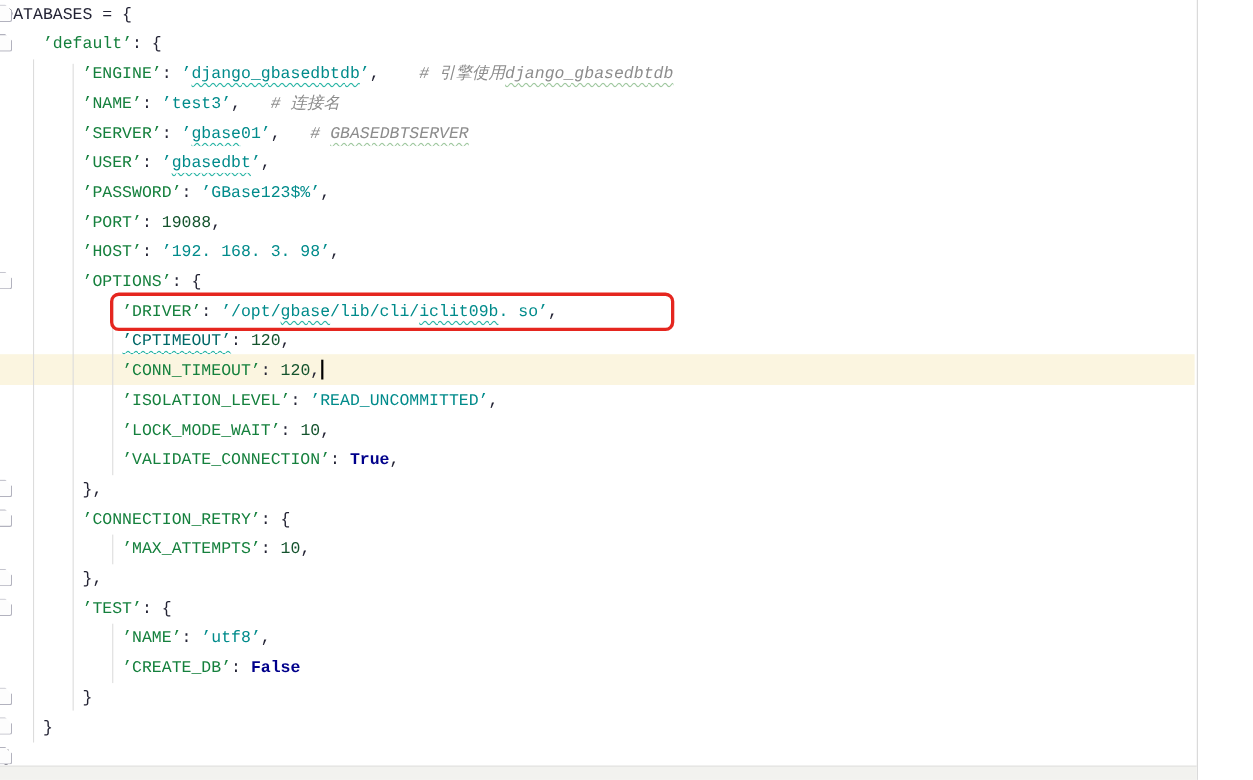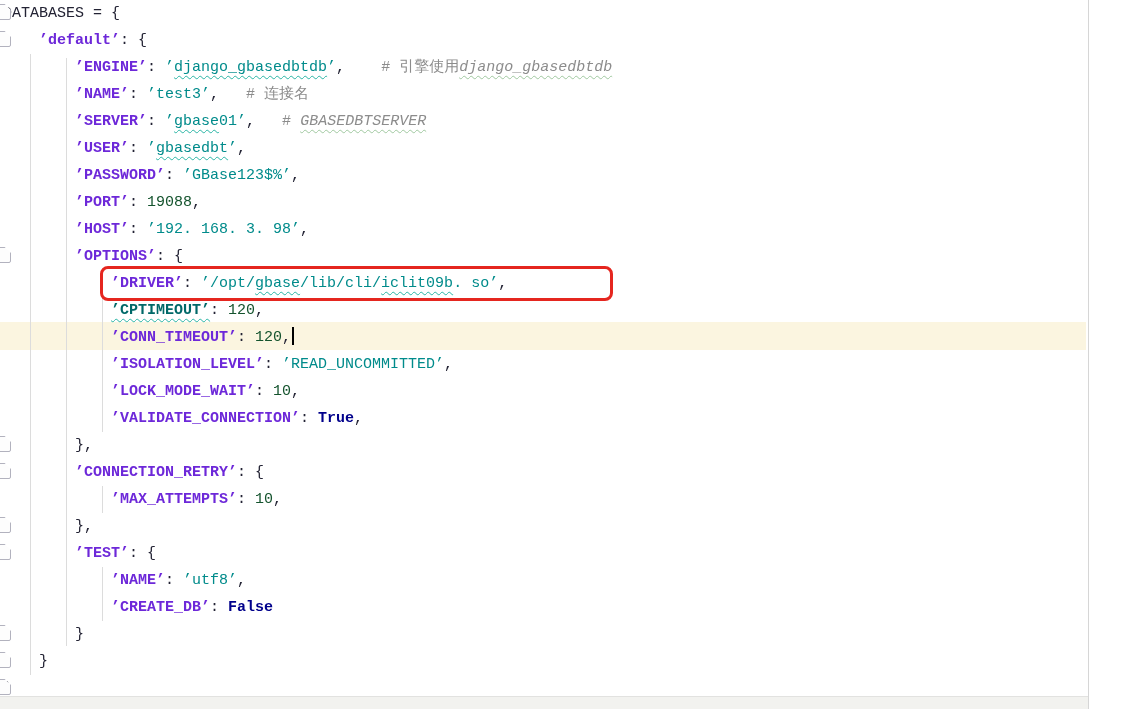--- a/index.html
+++ b/index.html
@@ -10,27 +10,27 @@
     overflow:hidden;
     font-family:"Liberation Mono","DejaVu Sans Mono",monospace;
     font-size:15px;
     line-height:27px;
     white-space:pre;
   }
   .code-layer{position:absolute;left:0;top:0;z-index:3;}
   .code-line{height:27px;padding-left:3px;position:relative;}
   
   .tk-plain{color:#232334;}
-  .tk-key{color:#6d28d9;font-weight:bold;}
-  .tk-keysq{color:#006868;font-weight:bold;text-decoration:underline wavy #2ab5a5 1px;text-underline-offset:4px;}
+  .tk-key{color:#15803d;font-weight:normal;}
+  .tk-keysq{color:#006868;font-weight:normal;text-decoration:underline wavy #2ab5a5 1px;text-underline-offset:4px;}
   .tk-str{color:#008b8b;}
   .tk-strsq{color:#008b8b;text-decoration:underline wavy #2ab5a5 1px;text-underline-offset:4px;}
   .tk-num{color:#14532d;}
   .tk-bool{color:#00008b;font-weight:bold;text-align:center;}
-  .tk-com{color:#8c8c8c;}
+  .tk-com{color:#8c8c8c;font-style:italic;}
   .tk-comsq{color:#8c8c8c;font-style:italic;text-decoration:underline wavy #a0c8a0 1px;text-underline-offset:4px;}
   .caret{
     display:inline-block;width:2px;height:18px;
     background:#000;vertical-align:-4px;margin-left:1px;
   }
   
   .current-line{
     position:absolute;left:0;width:1086px;height:28px;z-index:1;
   }
   .indent-guide{position:absolute;width:1px;z-index:1;background:#dcdcdc;}

